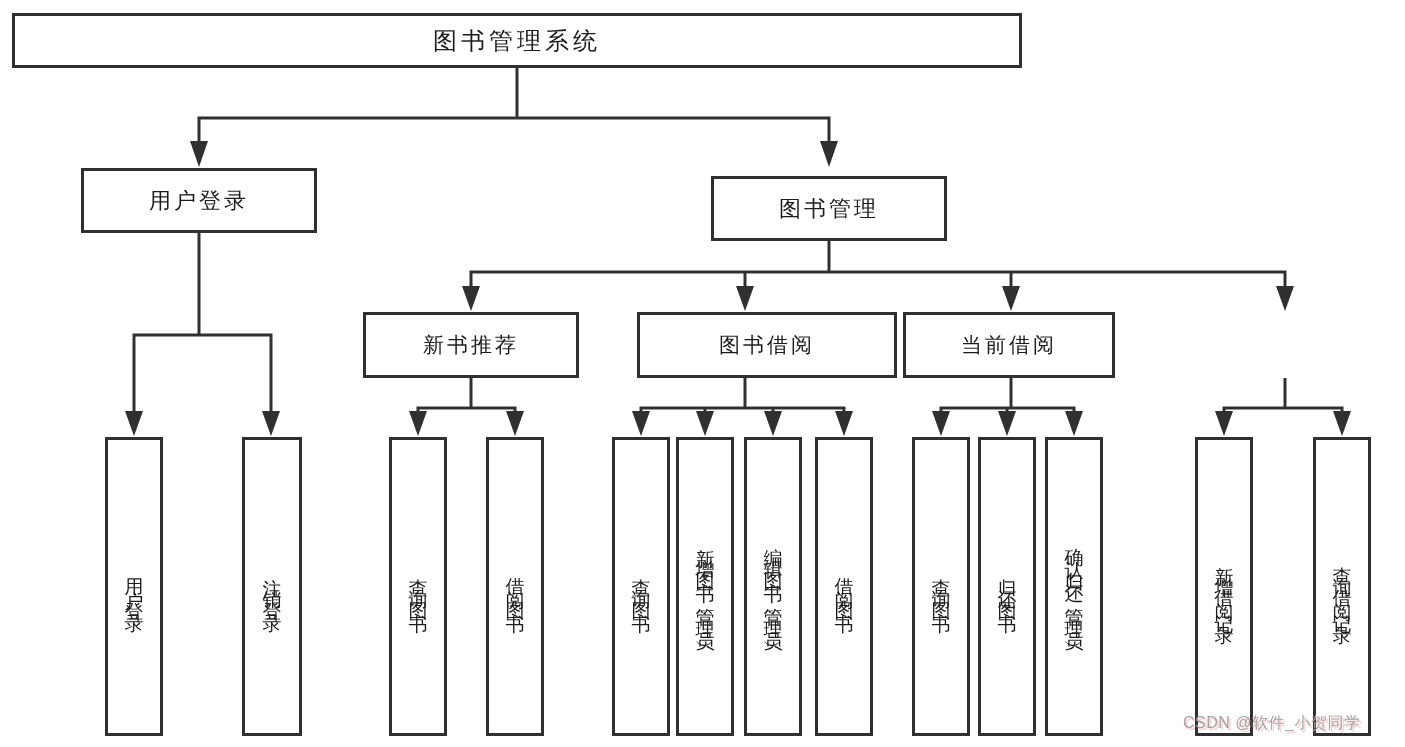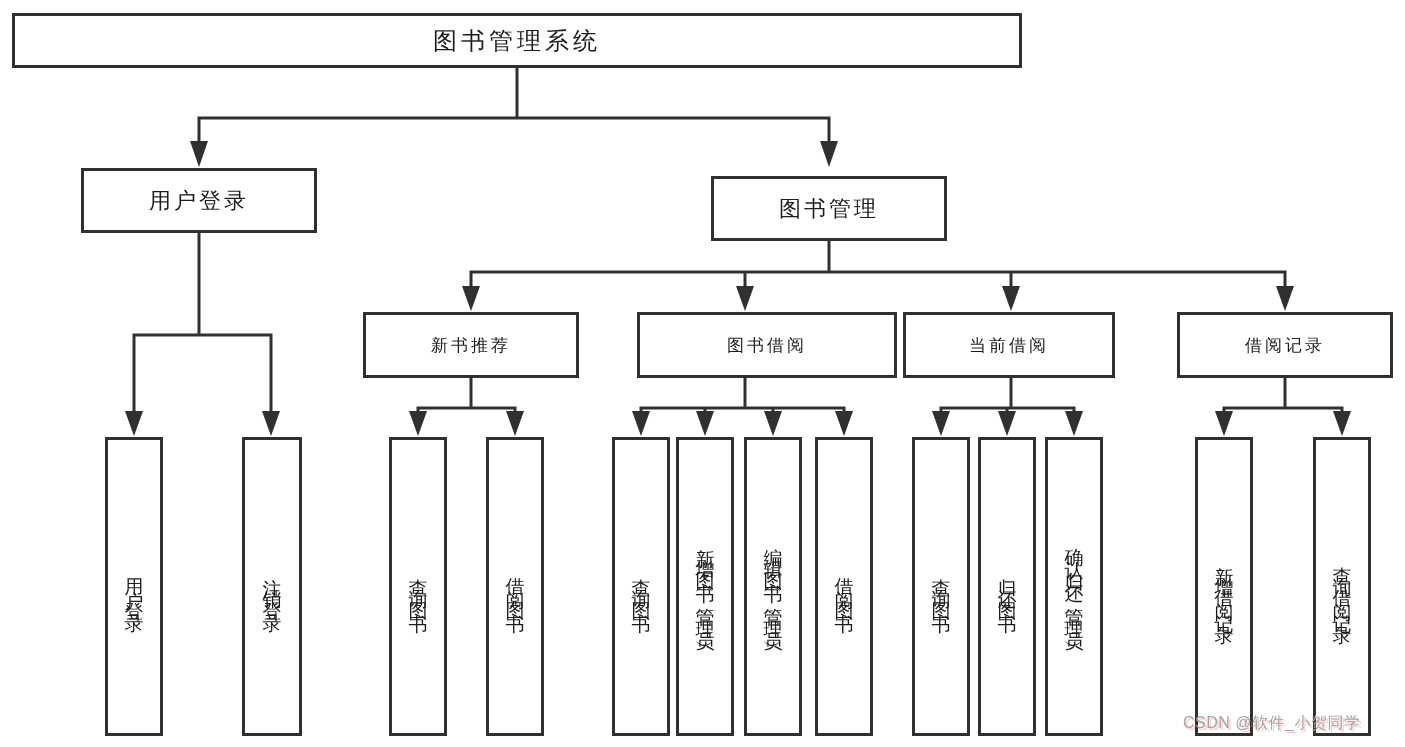--- a/index.html
+++ b/index.html
@@ -27,21 +27,21 @@
     border: 3px solid #303030;
     background: #ffffff;
     display: flex;
     align-items: center;
     justify-content: center;
     color: #1c1c1c;
     z-index: 2;
   }
   .box.root  { font-size: 24px; letter-spacing: 4px; }
   .box.lvl2  { font-size: 22px; letter-spacing: 3px; }
-  .box.lvl3  { font-size: 17px; letter-spacing: 3px; }
+  .box.lvl3  { font-size: 21px; letter-spacing: 3px; }
   .box.leaf  { z-index: 2; }
   .leaf .vtext {
     writing-mode: vertical-rl;
     text-orientation: mixed;
     font-size: 19px;
     letter-spacing: 12px;
     color: #1c1c1c;
     white-space: nowrap;
   }
   .watermark {
@@ -136,23 +136,20 @@
 
   <div class="box lvl3" style="left:363px; top:312px; width:216px; height:66px;">
     <span>新书推荐</span>
   </div>
   <div class="box lvl3" style="left:637px; top:312px; width:260px; height:66px;">
     <span>图书借阅</span>
   </div>
   <div class="box lvl3" style="left:903px; top:312px; width:212px; height:66px;">
     <span>当前借阅</span>
   </div>
-  <div class="box lvl3" style="left:1177px; top:312px; width:216px; height:66px;">
-    <span>借阅记录</span>
-  </div>
 
   <div class="box leaf" style="left:105px; top:437px; width:58px; height:299px;">
     <span class="vtext">用户登录</span>
   </div>
   <div class="box leaf" style="left:242px; top:437px; width:60px; height:299px;">
     <span class="vtext">注销登录</span>
   </div>
 
   <div class="box leaf" style="left:389px; top:437px; width:58px; height:299px;">
     <span class="vtext">查询图书</span>

